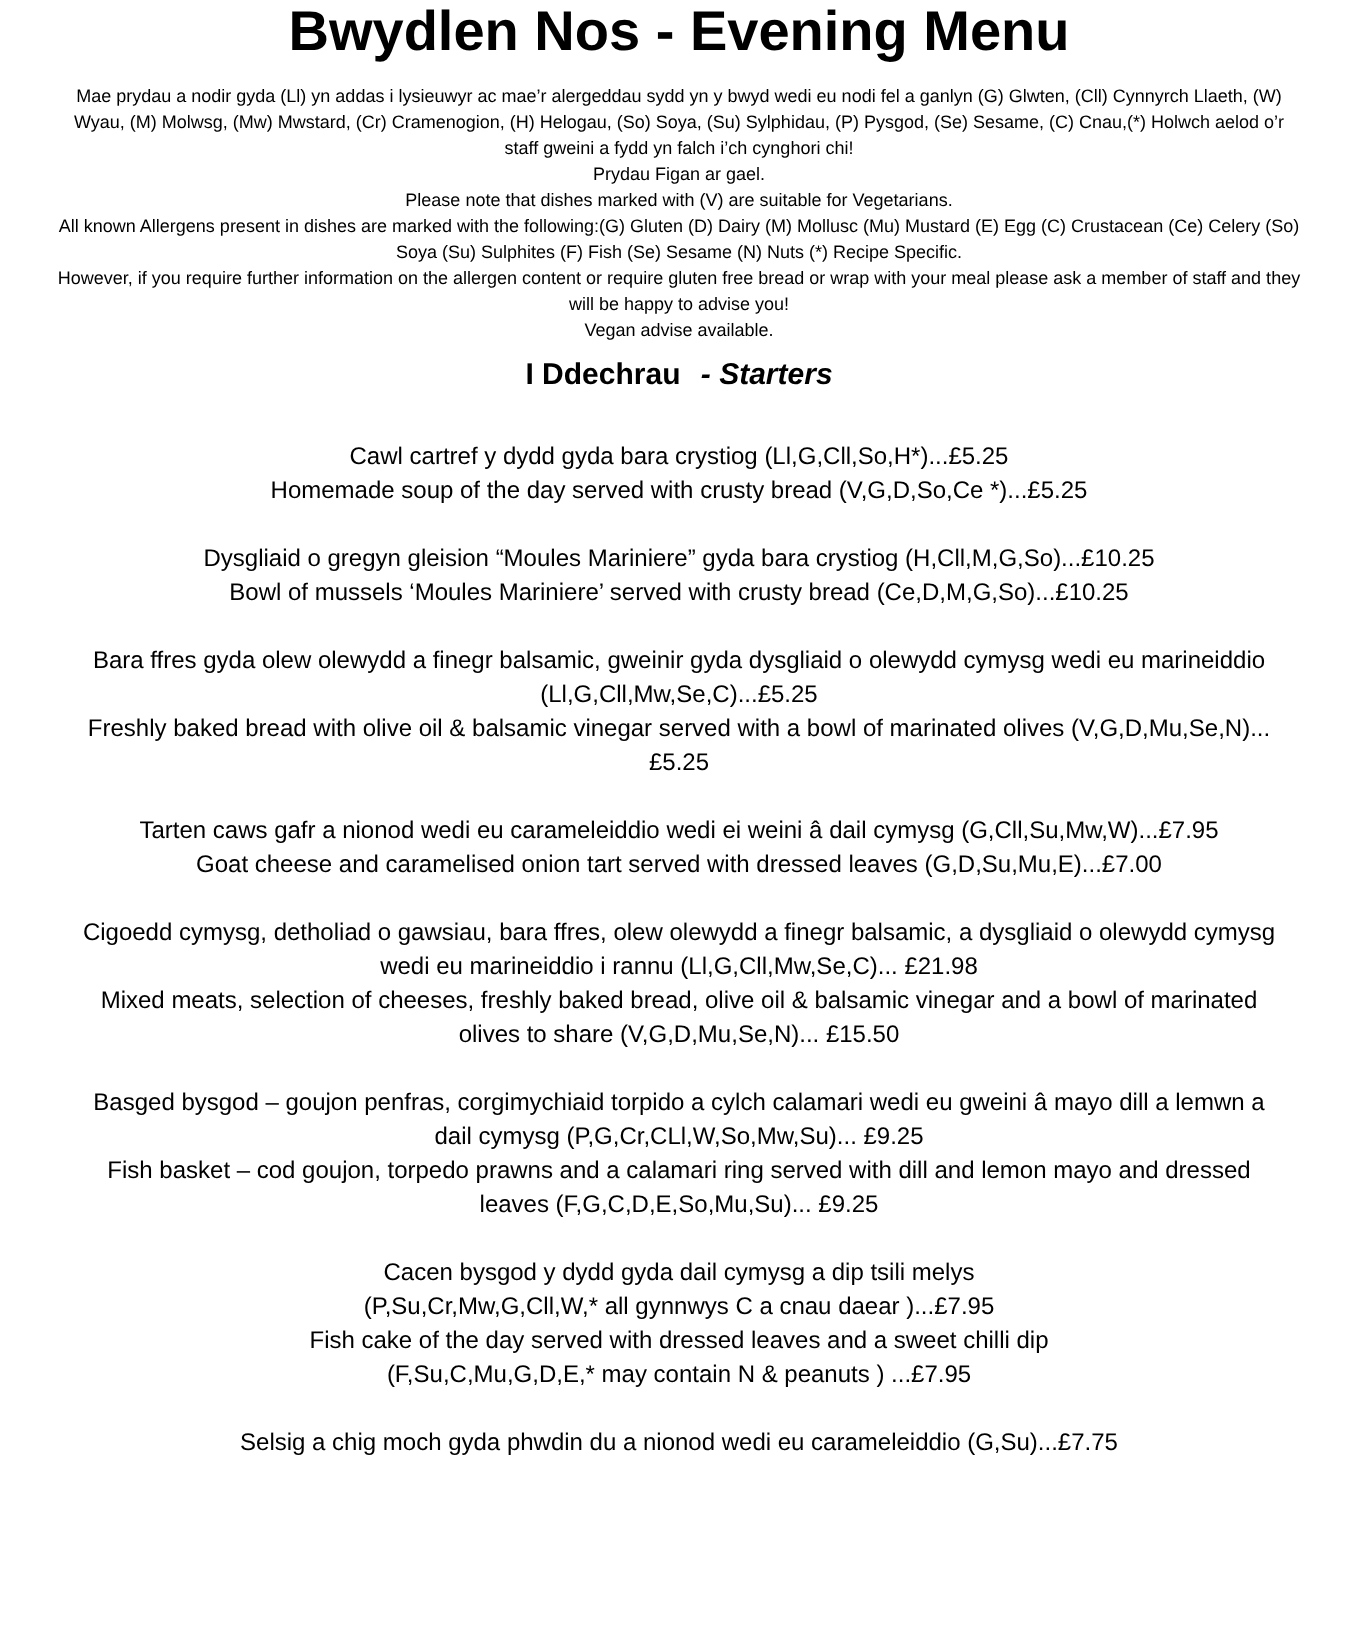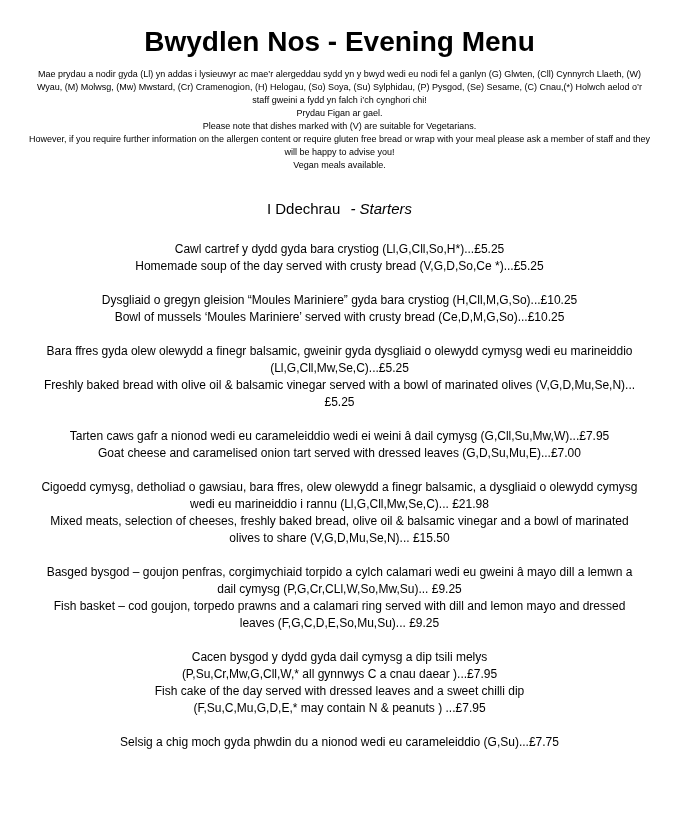--- a/index.html
+++ b/index.html
@@ -6,21 +6,20 @@
     margin: 0;
     padding: 0;
     background: #ffffff;
     color: #000000;
     font-family: "Liberation Sans", sans-serif;
   }
   .page {
     width: 679px;
     height: 819px;
     margin: 0 auto;
-    padding-top: 26px;
     box-sizing: border-box;
     text-align: center;
     overflow: hidden;
   }
   h1.title {
     font-size: 28px;
     font-weight: bold;
     margin: 0 0 10px 0;
     letter-spacing: 0px;
   }
@@ -31,22 +30,22 @@
     line-height: 13px;
   }
   .notes p {
     margin: 0;
   }
   .notes p.bold {
     font-weight: normal;
   }
   h2.section-heading {
     font-size: 15px;
-    font-weight: normal;
-    margin: 28px 0 24px 0;
+    font-weight: bold;
+    margin: 7px 0 24px 0;
   }
   h2.section-heading .english {
     font-style: italic;
     margin-left: 6px;
   }
   .items {
     max-width: 600px;
     margin: 0 auto;
     font-size: 12px;
     line-height: 17px;
@@ -64,22 +63,23 @@
 </head>
 <body>
 
 <div class="page">
   <h1 class="title">Bwydlen Nos - Evening Menu</h1>
 
   <div class="notes" id="notes">
       <p class="normal">Mae prydau a nodir gyda (Ll) yn addas i lysieuwyr ac mae’r alergeddau sydd yn y bwyd wedi eu nodi fel a ganlyn (G) Glwten, (Cll) Cynnyrch Llaeth, (W) Wyau, (M) Molwsg, (Mw) Mwstard, (Cr) Cramenogion, (H) Helogau, (So) Soya, (Su) Sylphidau, (P) Pysgod, (Se) Sesame, (C) Cnau,(*) Holwch aelod o’r staff gweini a fydd yn falch i’ch cynghori chi!</p>
       <p class="bold">Prydau Figan ar gael.</p>
       <p class="normal">Please note that dishes marked with (V) are suitable for Vegetarians.</p>
+      <p class="normal">All known Allergens present in dishes are marked with the following:(G) Gluten (D) Dairy (M) Mollusc (Mu) Mustard (E) Egg (C) Crustacean (Ce) Celery (So) Soya (Su) Sulphites (F) Fish (Se) Sesame (N) Nuts (*) Recipe Specific.</p>
       <p class="normal">However, if you require further information on the allergen content or require gluten free bread or wrap with your meal please ask a member of staff and they will be happy to advise you!</p>
-      <p class="bold">Vegan meals available.</p>
+      <p class="bold">Vegan advise available.</p>
     </div>
 
   <h2 class="section-heading">
     <span class="welsh">I Ddechrau</span>
     <span class="english">- Starters</span>
   </h2>
 
   <div class="items" id="items">
       <div class="item">
         <p class="normal">Cawl cartref y dydd gyda bara crystiog (Ll,G,Cll,So,H*)...£5.25</p>

